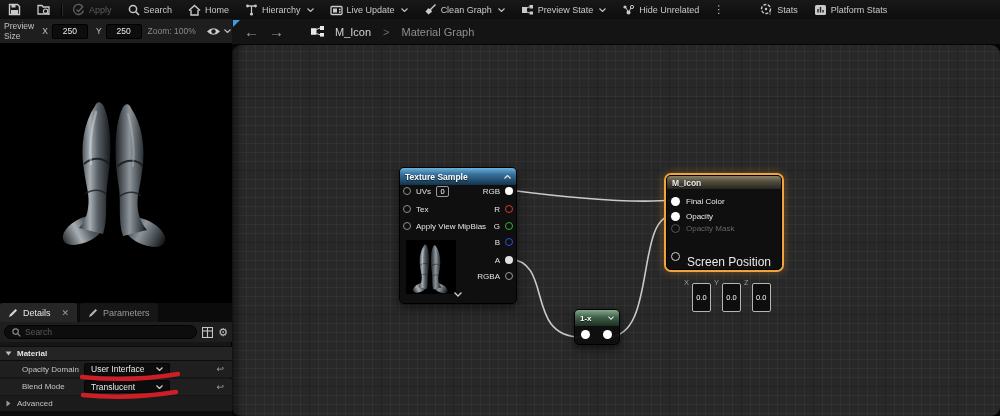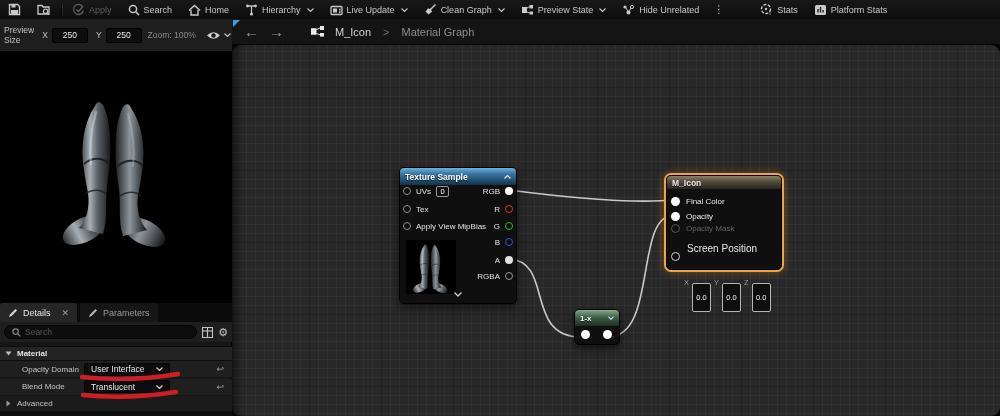--- a/index.html
+++ b/index.html
@@ -14,21 +14,21 @@
   .tb-item svg { flex:none; }
   .tb-sep { width:1px; height:12px; background:#000; box-shadow:1px 0 0 #2a2a2a; margin:0 2px; }
   .tb-disabled { color:#5d5d5d;justify-content:space-between; }
   .caret { margin-left:2px; }
   .kebab { color:#bdbdbd; font-size:11px; padding:0 6px; letter-spacing:0; }
   .tb-gap { width:22px; }
 
   
   .preview-bar { position:absolute; left:0; top:19px; width:232px; height:25px;
     background:#1e1e1e; border-bottom:1px solid #000; display:flex; align-items:center;
-    gap:4px; padding:16px 4px; font-size:8.5px; color:#c2c2c2; z-index:15; }
+    gap:4px; padding:8px 4px; font-size:8.5px; color:#c2c2c2; z-index:15; }
   .pv-input { width:36px; height:15px; background:#0d0d0d; border:1px solid #000;
     border-radius:2px; color:#ececec; font-size:8.5px; text-align:center;
     font-family:"Liberation Sans", sans-serif; }
   .pv-zoom { color:#8b8b8b; margin-left:2px; white-space:nowrap; }
   .pv-eye { display:flex; align-items:center; gap:3px; margin-left:6px; }
 
   
   .viewport { position:absolute; left:0; top:44px; width:232px; height:259px;
     background:#000; overflow:hidden; }
 
@@ -115,21 +115,21 @@
     background:#101010; color:#fff; font-size:7.5px; display:flex; align-items:center;
     justify-content:center; padding:0 2px; }
   .ts-out { position:absolute; right:3px; display:flex; align-items:center; gap:5px;
     height:16px; font-size:8px; color:#e4e4e4; flex-direction:row; }
   .ts-thumb { position:absolute; left:6px; top:72px; width:50px; height:54px; background:#000; }
   .ts-chev { position:absolute; left:0; right:0; bottom:2px; text-align:center; }
 
   .mi-row { position:absolute; left:4px; display:flex; align-items:center; gap:6px;
     height:15px; font-size:8px; color:#e8e8e8; white-space:nowrap; }
   .mi-row.dis { color:#666; }
-  .sp-lbl { position:absolute; left:20px; top:67px; font-size:10px; color:#e8e8e8; }
+  .sp-lbl { position:absolute; left:20px; top:79px; font-size:12px; color:#e8e8e8; }
   .sp-fields { position:absolute; left:17px; top:77px; display:flex; align-items:center; gap:3px; }
   .sp-fld-lbl { font-size:7.5px; color:#9a9a9a; }
   .sp-box { width:19px; height:29px; border:1px solid #b5b5b5; border-radius:2px;
     background:#0e0e0e; color:#fff; font-size:7.5px; display:flex; align-items:center;
     justify-content:center;margin-top:30px; }
   .sel { box-shadow:0 0 0 2px #f0a43a, 0 0 10px 2px rgba(240,164,58,0.35); }
 
   .om-body { position:absolute; left:0; right:0; bottom:0; height:19px; }
   .om-pin-l { position:absolute; left:6px; bottom:5px; }
   .om-pin-r { position:absolute; right:7px; bottom:5px; }

